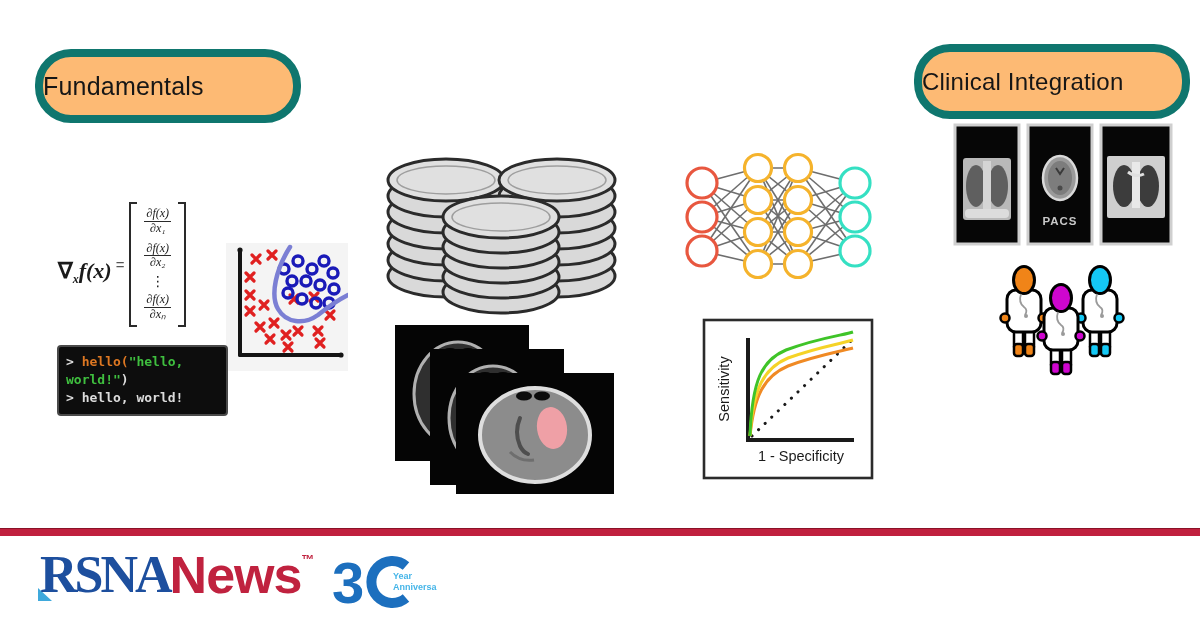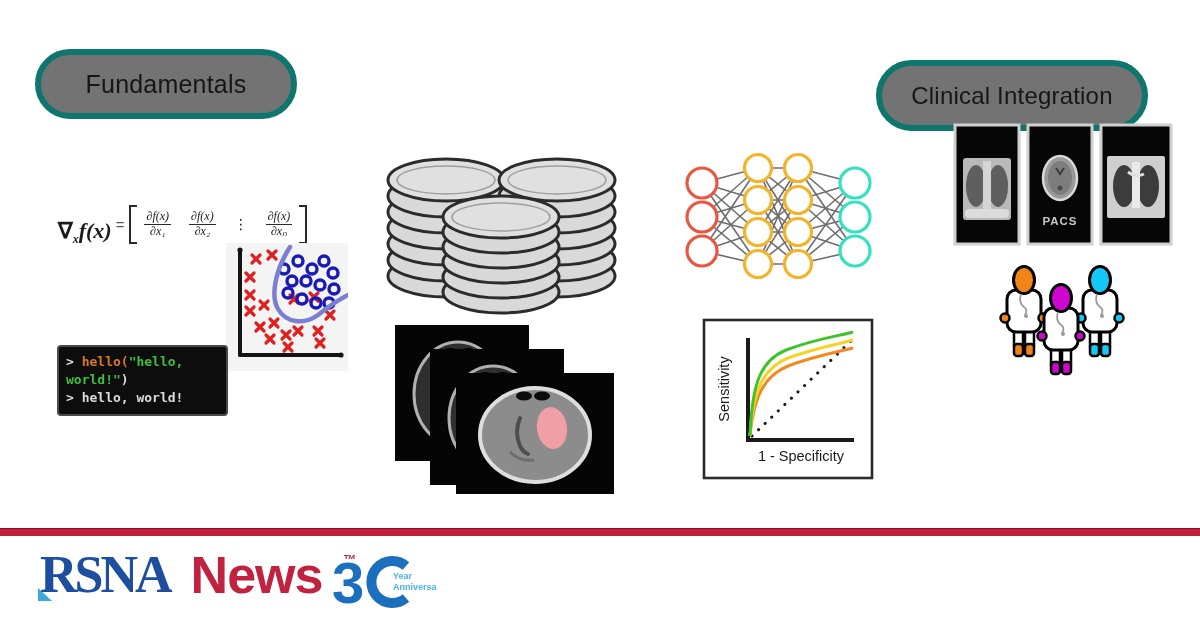--- a/index.html
+++ b/index.html
@@ -1,40 +1,40 @@
 <!DOCTYPE html>
 <html><head>
 <meta charset="utf-8">
 <style>
   html,body{margin:0;padding:0;background:#fff;}
   #canvas{position:relative;width:1200px;height:630px;background:#ffffff;overflow:hidden;
           font-family:"Liberation Sans",sans-serif;}
   .abs{position:absolute;}
 
   
-  .pill{position:absolute;display:flex;align-items:center;justify-content:center;
-        border:6px solid #0f766e;border-radius:36px;background:#737373;
+  .pill{position:absolute;display:flex;align-items:center;
+        border:8px solid #0f766e;border-radius:36px;background:#fdba74;
         font-size:25px;color:#161616;letter-spacing:.2px;}
   .pos-pill1{left:35px;top:49px;width:250px;height:58px;}
   .pos-pill2{left:336px;top:49px;width:248px;height:58px;}
   .pos-pill3{left:637px;top:47px;width:250px;height:59px;font-size:24px;}
-  .pos-pill4{left:876px;top:44px;width:260px;height:59px;font-size:24px;margin-top:16px;}
+  .pos-pill4{left:914px;top:44px;width:260px;height:59px;font-size:24px;}
 
   
   .pos-formula{left:58px;top:202px;}
   .formula{display:flex;align-items:center;color:#1a1a1a;}
   .f-lhs{font-family:"Liberation Serif",serif;font-size:22px;font-weight:bold;font-style:italic;white-space:nowrap;margin-top:16px;}
   .f-lhs .up{font-style:normal;}
   .f-lhs sub{font-size:12px;}
   .f-eq{font-size:15px;color:#555;margin:0 5px 0 4px;}
   .f-vec{display:flex;align-items:stretch;}
   .f-bracket{width:6px;}
   .f-bl{border:2px solid #2a2a2a;border-right:none;}
   .f-br{border:2px solid #2a2a2a;border-left:none;}
-  .f-col{display:flex;align-items:center;gap:18px;padding:5px 7px;}
+  .f-col{display:flex;flex-direction:column;align-items:center;gap:6px;padding:5px 7px;}
   .f-frac{display:flex;flex-direction:column;align-items:center;
           font-family:"Liberation Serif",serif;font-style:italic;font-size:12px;line-height:1.15;}
   .f-num{border-bottom:1px solid #2a2a2a;padding:0 2px;}
   .f-dots{font-size:14px;line-height:.8;font-family:"Liberation Serif",serif;}
 
   
   .pos-scatter{left:226px;top:243px;}
 
   
   .pos-terminal{left:57px;top:345px;width:153px;}
@@ -48,21 +48,21 @@
 
   .pos-db{left:383px;top:131px;}
   .pos-ct{left:392px;top:322px;}
   .pos-nn{left:672px;top:143px;}
   .pos-roc{left:702px;top:318px;}
   .pos-panels{left:952px;top:122px;}
   .pos-people{left:988px;top:260px;}
 
   
   .pos-divider{left:0;top:528px;width:1200px;height:7px;background:#c0203e;border-top:1px solid #8a1228;}
-  .pos-logo{left:40px;top:548px;display:flex;align-items:flex-end;gap:21px;}
+  .pos-logo{left:40px;top:548px;display:flex;align-items:flex-end;}
   .logo-rsna{position:relative;z-index:1;font-family:"Liberation Serif",serif;font-weight:bold;
              font-size:52px;line-height:54px;color:#1d4f9e;letter-spacing:-3px;}
   .logo-tri{position:absolute;left:-2px;top:40px;width:0;height:0;z-index:0;
             border-bottom:13px solid #3fa9dc;border-right:14px solid transparent;}
   .logo-news{font-family:"Liberation Sans",sans-serif;font-weight:bold;font-size:52px;
              line-height:54px;color:#c0223f;letter-spacing:-1px;}
   .logo-tm{font-size:13px;color:#c0223f;font-weight:bold;align-self:flex-start;margin-top:4px;}
   .pos-anniv{left:332px;top:552px;}
 </style>
 </head>

